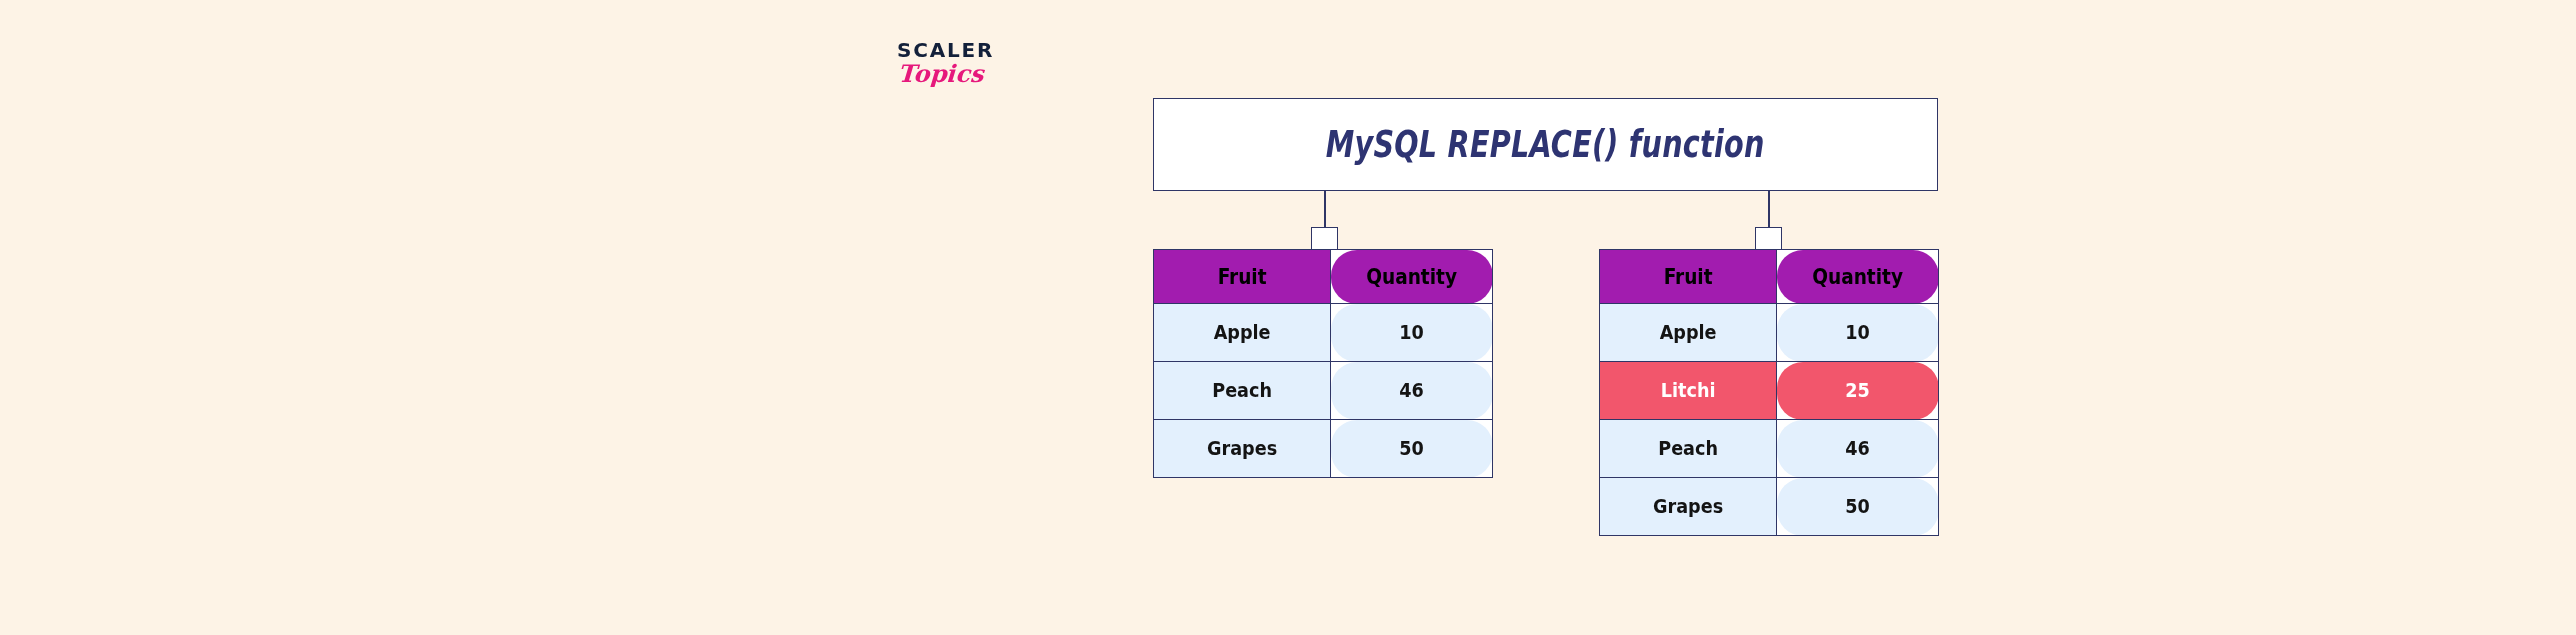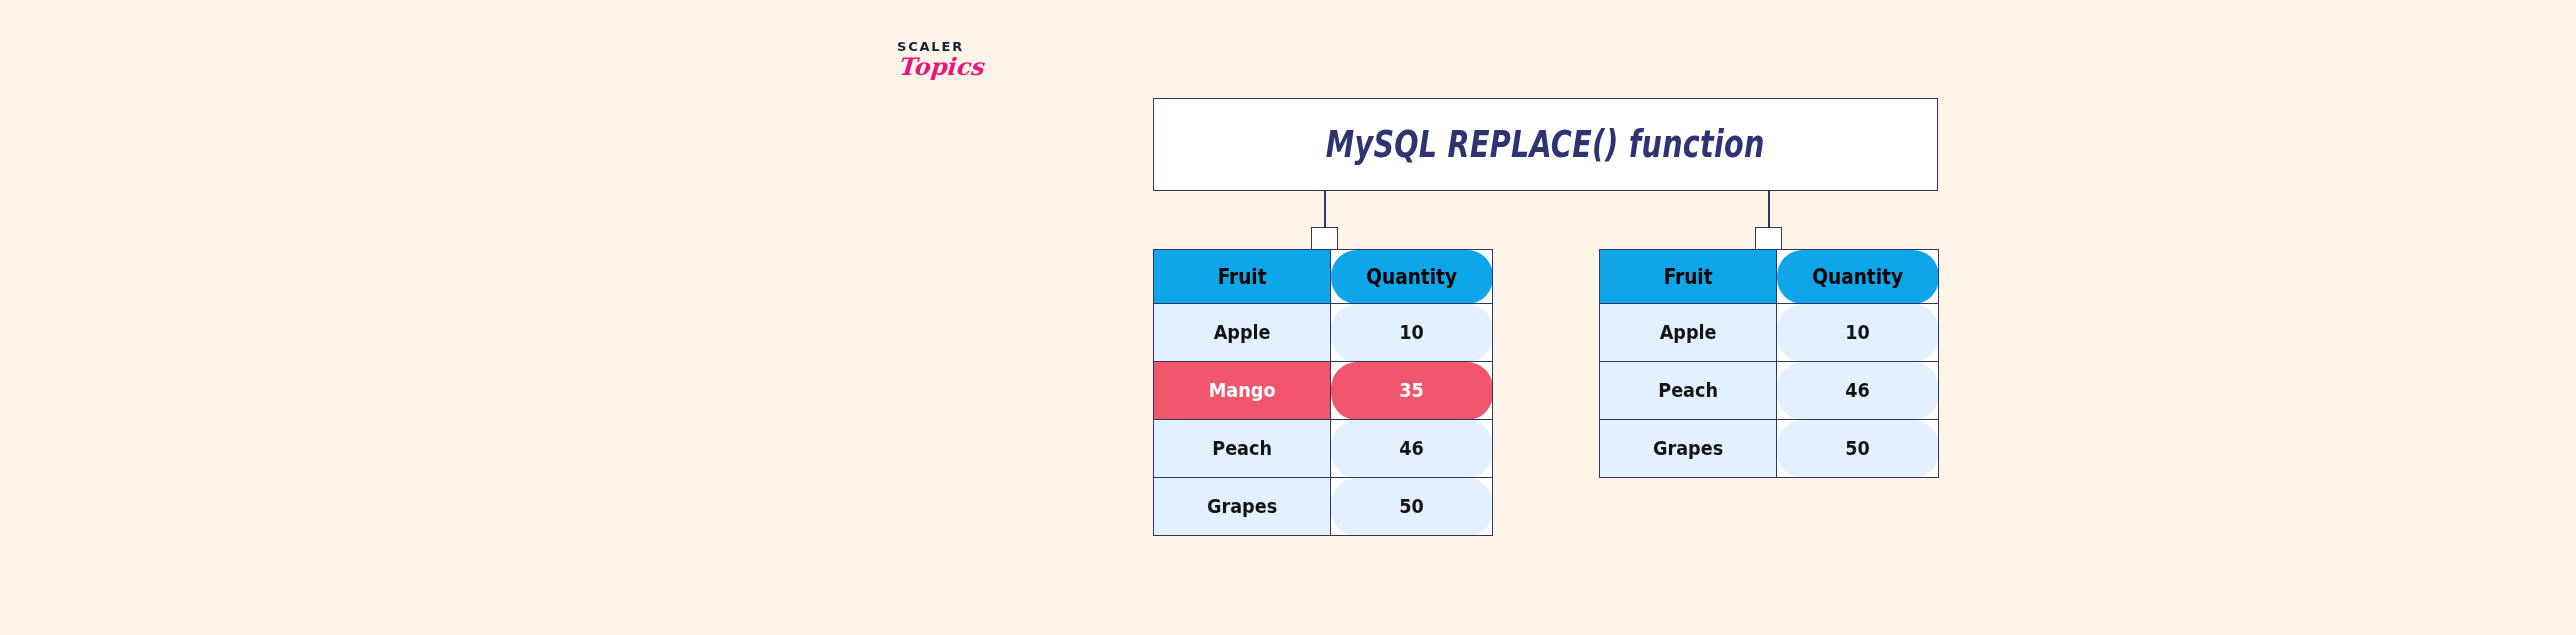--- a/index.html
+++ b/index.html
@@ -25,21 +25,21 @@
   #logo {
     position: absolute;
     left: 897px;
     top: 40px;
     width: 155px;
     height: 67px;
   }
   #logo-scaler {
     font-family: "DejaVu Sans", sans-serif;
     font-weight: bold;
-    font-size: 13px;
+    font-size: 20px;
     letter-spacing: 1.8px;
     color: #13203a;
     line-height: 1;
     display: block;
   }
   #logo-topics {
     display: block;
     margin-top: 1px;
     margin-left: 3.1px;
     font-family: "DejaVu Serif", serif;
@@ -110,21 +110,21 @@
   .data-table th,
   .data-table td {
     border: 1px solid #2f3566;
     text-align: center;
     font-family: "DejaVu Sans Condensed", "Liberation Sans Narrow", "Liberation Sans", sans-serif;
     padding: 0;
     box-sizing: border-box;
   }
   .data-table th {
     height: 54px;
-    background: #0ea5e9;
+    background: #a21caf;
     color: #000000;
     font-weight: bold;
     font-size: 20.6px;
   }
   .data-table td {
     height: 58px;
     background: #e3f0fd;
     color: #141414;
     font-weight: bold;
     font-size: 19.6px;
@@ -163,24 +163,20 @@
       <tr>
         <th class="col-fruit">Fruit</th>
         <th class="col-qty">Quantity</th>
       </tr>
     </thead>
     <tbody>
       <tr>
         <td class="col-fruit">Apple</td>
         <td class="col-qty">10</td>
       </tr>
-      <tr class="highlight">
-        <td class="col-fruit">Mango</td>
-        <td class="col-qty">35</td>
-      </tr>
       <tr>
         <td class="col-fruit">Peach</td>
         <td class="col-qty">46</td>
       </tr>
       <tr>
         <td class="col-fruit">Grapes</td>
         <td class="col-qty">50</td>
       </tr>
     </tbody>
   </table>
@@ -190,20 +186,24 @@
       <tr>
         <th class="col-fruit">Fruit</th>
         <th class="col-qty">Quantity</th>
       </tr>
     </thead>
     <tbody>
       <tr>
         <td class="col-fruit">Apple</td>
         <td class="col-qty">10</td>
       </tr>
+      <tr class="highlight">
+        <td class="col-fruit">Litchi</td>
+        <td class="col-qty">25</td>
+      </tr>
       <tr>
         <td class="col-fruit">Peach</td>
         <td class="col-qty">46</td>
       </tr>
       <tr>
         <td class="col-fruit">Grapes</td>
         <td class="col-qty">50</td>
       </tr>
     </tbody>
   </table>

